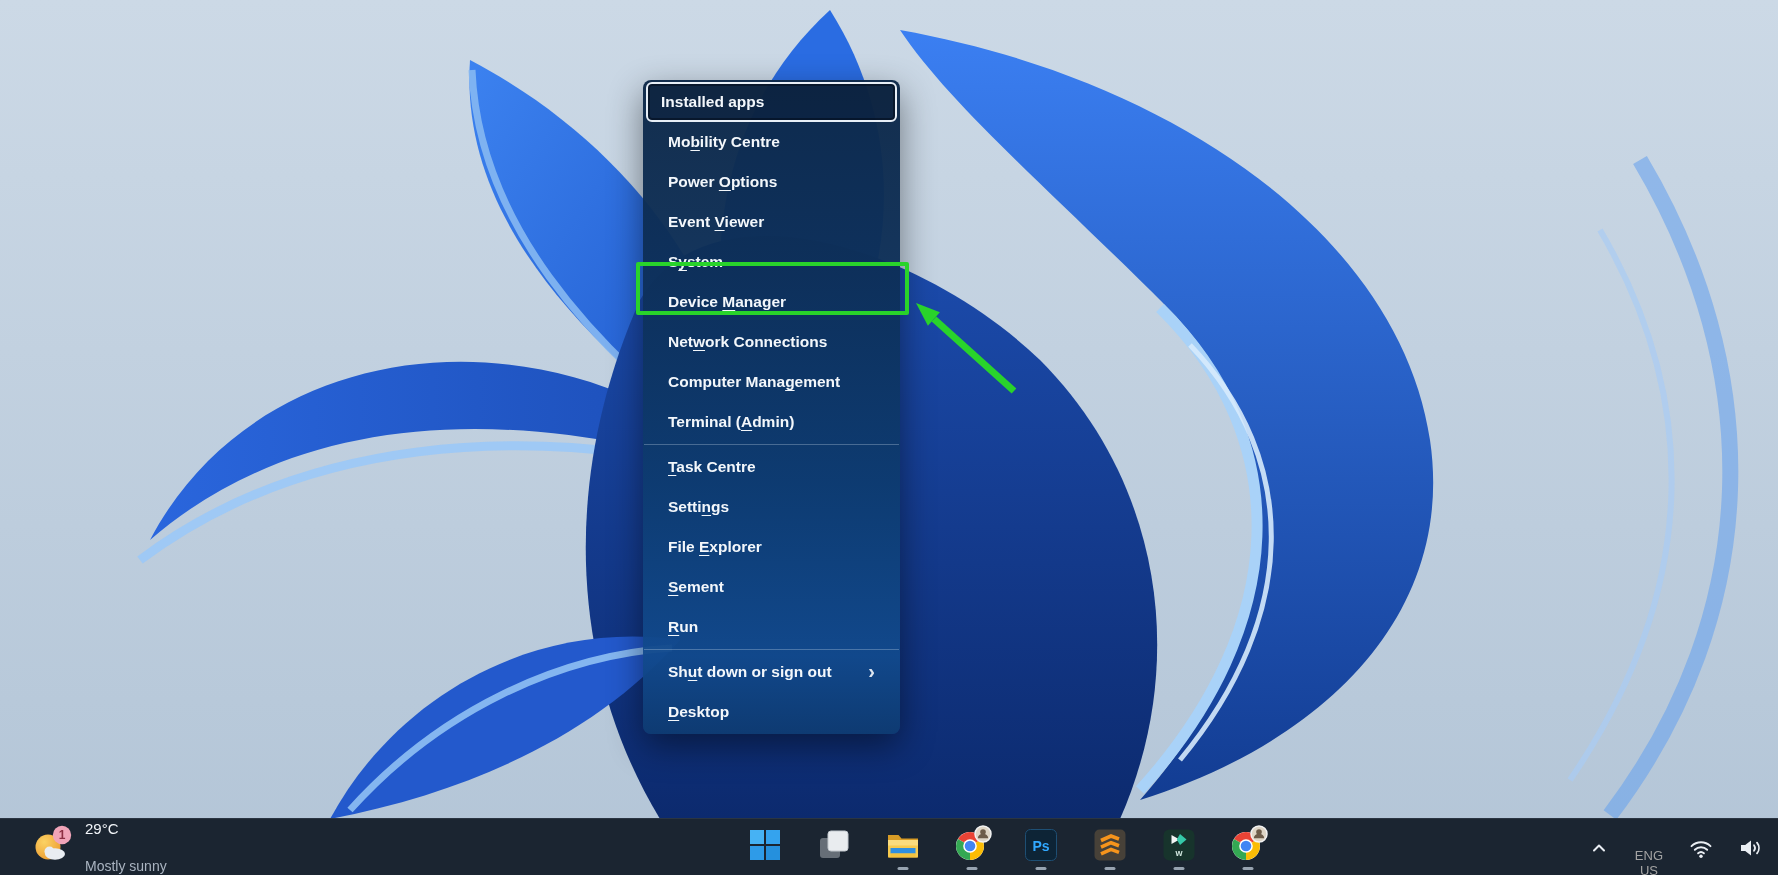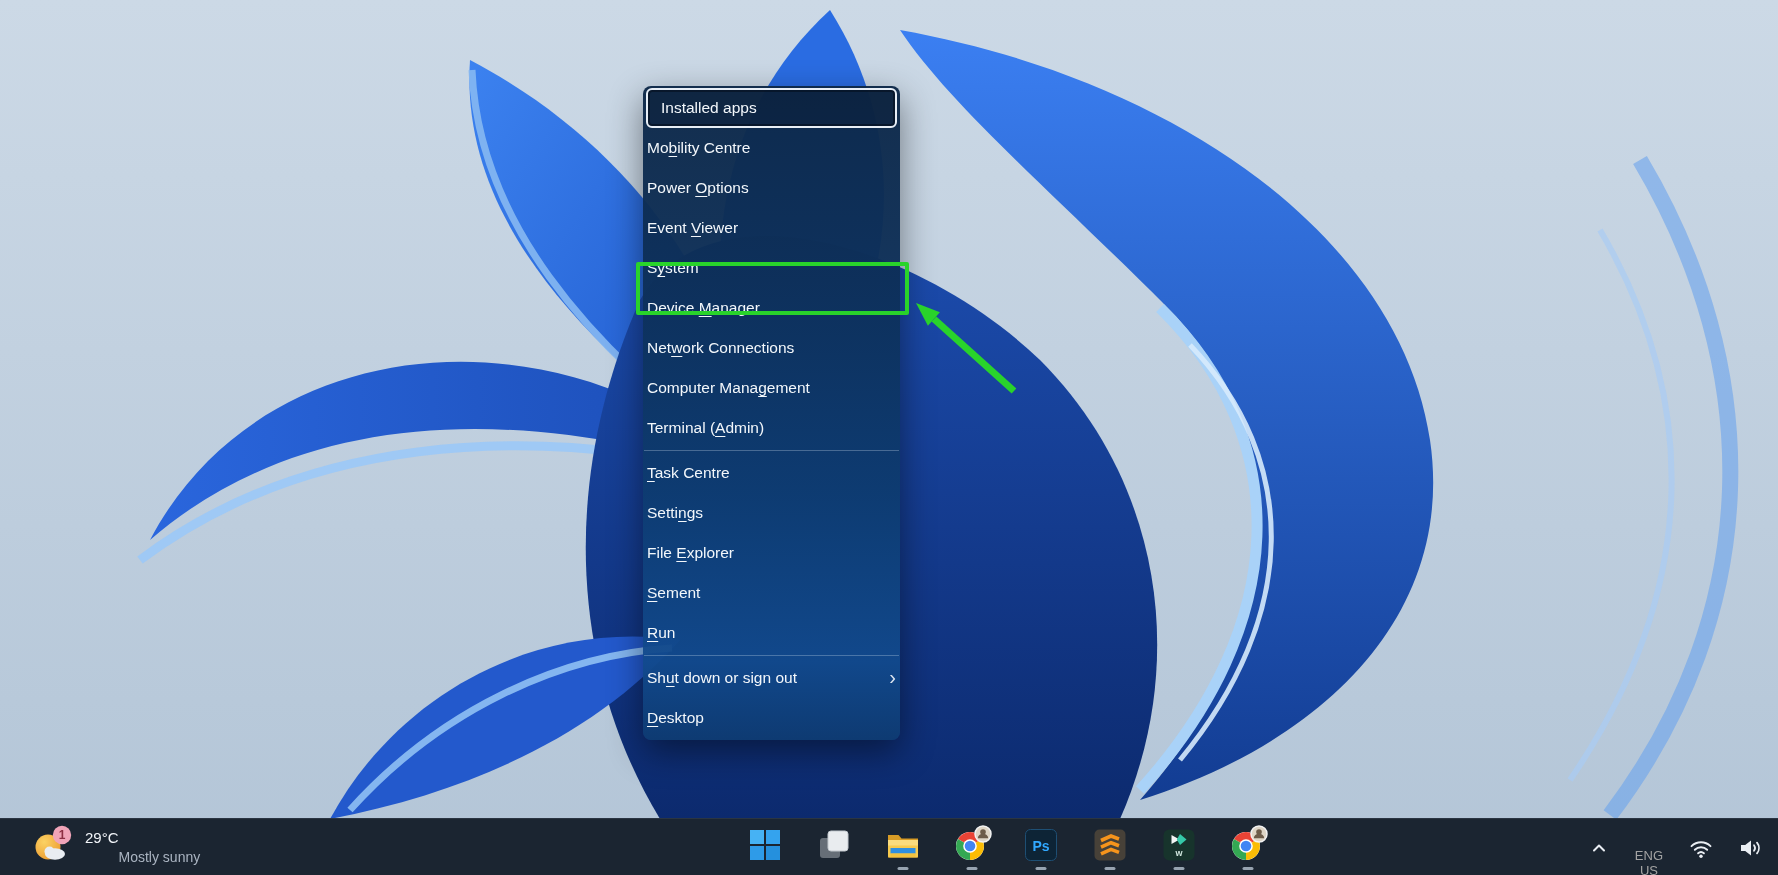--- a/index.html
+++ b/index.html
@@ -6,29 +6,30 @@
   html,body { width:1778px; height:875px; }
   body { font-family: "Liberation Sans", sans-serif; overflow:hidden; }
   .screen { position:relative; width:1778px; height:875px; overflow:hidden; background:#c3d2e0; }
 
   
   .desktop { position:absolute; inset:0; }
   .desktop svg { display:block; }
 
   
   .winx-menu{
-    position:absolute; left:643px; top:86px; width:257px; z-index:20;
+    position:absolute; left:643px; top:80px; width:257px; z-index:20;
     padding:2px 0; border-radius:8px;
     background: linear-gradient(180deg,
        rgba(13,40,72,.97) 0%, rgba(13,47,88,.96) 30%,
        rgba(13,59,112,.955) 62%, rgba(17,73,140,.95) 88%, rgba(14,59,114,.96) 100%);
     box-shadow: 0 12px 34px rgba(0,0,0,.45);
+    font-weight: bold;
   }
   .menu-item{
-    height:40px; display:flex; align-items:center; padding:0 4px;
+    height:40px; display:flex; align-items:center; padding:0 25px;
     font-size:15.5px; color:#f3f7fb; cursor:default; white-space:nowrap;
   }
   .menu-item.focused{
     height:40px; margin:0 3px; padding:0 13px;
     border:2px solid #e7eef6; border-radius:6px;
     box-shadow: inset 0 0 0 2px rgba(3,14,28,.6);
     background: rgba(8,24,46,.35);
   }
   .menu-separator{ height:1px; background:rgba(210,225,240,.3); margin:2px 1px; }
   .mn{ text-decoration:underline; text-underline-offset:3px; text-decoration-thickness:1px; }
@@ -43,21 +44,21 @@
 
   
   .taskbar{
     position:absolute; left:0; bottom:0; width:1778px; height:57px;
     background:#1b2531; border-top:1px solid #2a3542; z-index:40;
   }
   .weather{
     position:absolute; left:22px; top:0; height:57px;
     display:flex; align-items:center; gap:9px; padding:0 8px; cursor:default;
   }
-  .weather-text{ display:flex; justify-content:flex-start; }
+  .weather-text{ display:flex; flex-direction:column; justify-content:flex-start; }
   .weather-temp{ font-size:15px; color:#f2f5f9; line-height:18px; }
   .weather-cond{ font-size:14px; color:#aab4c1; line-height:17px;margin-top:20px; }
 
   .task-apps{ position:absolute; left:741px; top:4px; display:flex; gap:21px; }
   .app-btn{ position:relative; width:48px; height:48px; display:flex; align-items:center;
             justify-content:center; border-radius:5px; }
   .running-pill{ position:absolute; bottom:1px; left:50%; transform:translateX(-50%);
             width:11px; height:3px; border-radius:2px; background:#97a3b0; }
 
   .tray{ position:absolute; right:10px; top:0; height:57px; display:flex; align-items:center; gap:17px; }

